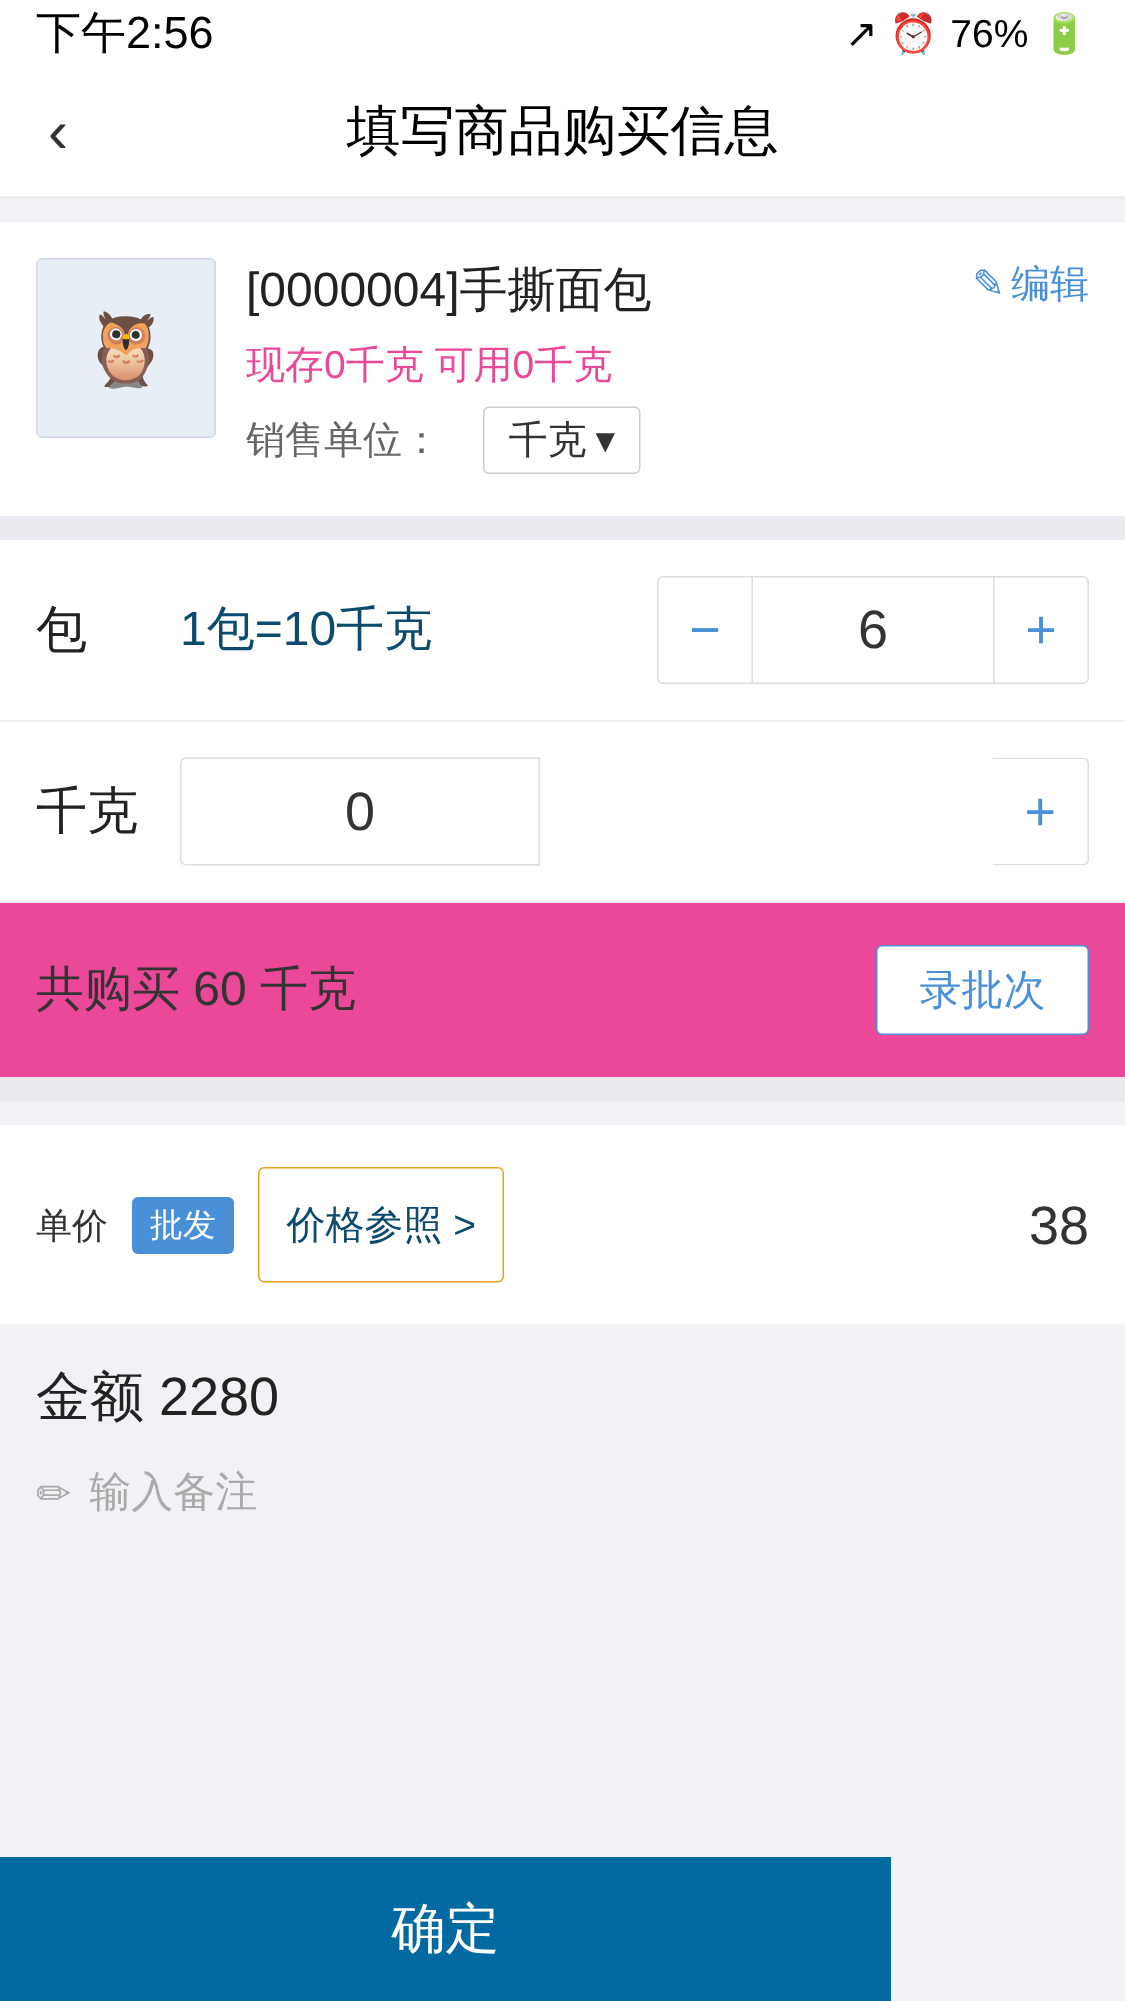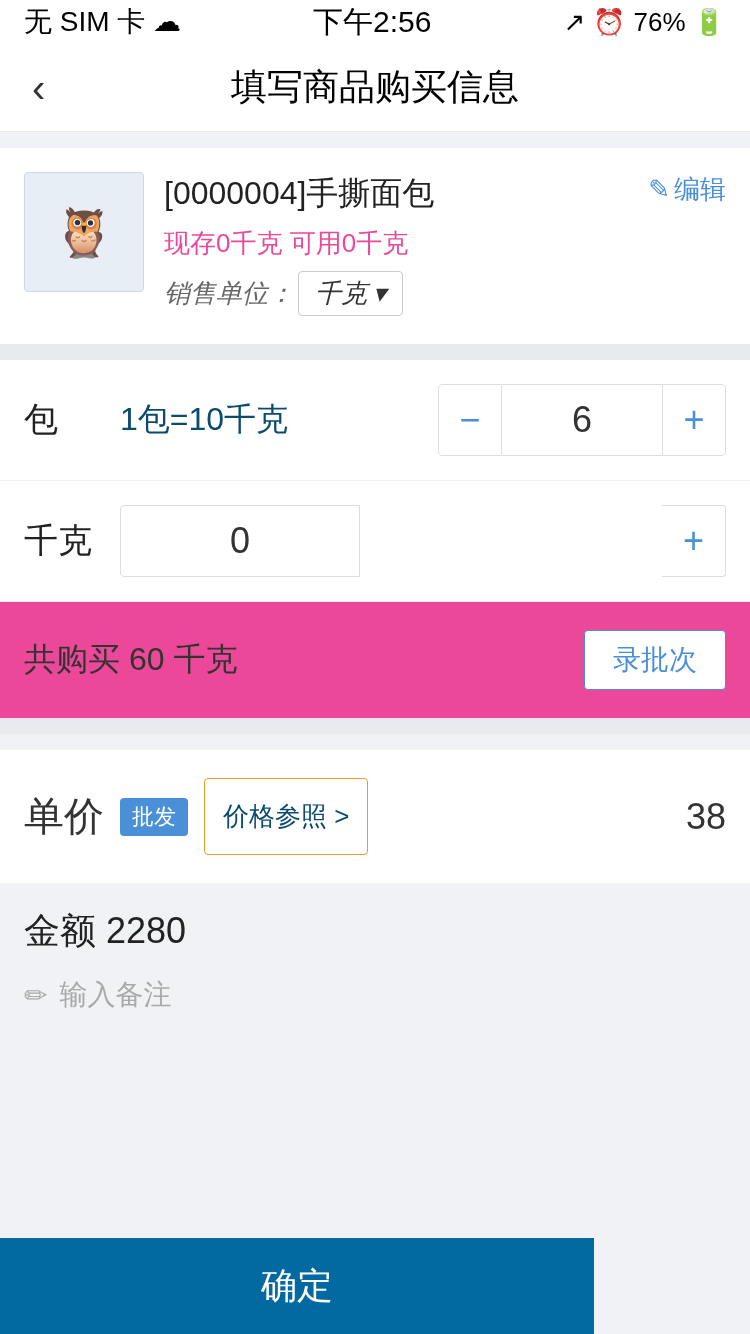--- a/index.html
+++ b/index.html
@@ -101,24 +101,23 @@
       white-space: nowrap;
     }
     .product-stock {
       font-size: 26px;
       color: #ec4899;
       margin-bottom: 10px;
     }
     .product-unit-row {
       display: flex;
       align-items: center;
-      gap: 4px;
+      gap: 28px;
       font-size: 26px;
       color: #666;
-      font-style: italic;
     }
     .unit-dropdown {
       border: 1px solid #ccc;
       border-radius: 4px;
       padding: 4px 16px;
       font-size: 26px;
       color: #333;
       background: #fff;
       display: flex;
       align-items: center;
@@ -237,21 +236,21 @@
       background: #fff;
       margin-top: 16px;
     }
     .price-row {
       display: flex;
       align-items: center;
       padding: 28px 24px;
       gap: 16px;
     }
     .price-label {
-      font-size: 40px;
+      font-size: 24px;
       color: #333;
     }
     .price-tag {
       background: #4a90d9;
       color: #fff;
       font-size: 22px;
       padding: 4px 12px;
       border-radius: 4px;
     }
     .price-ref-btn {
@@ -323,23 +322,20 @@
     .content-wrapper {
       padding-bottom: 96px;
     }
   </style>
 </head>
 <body>
 
 <div class="content-wrapper">
 
   <div class="status-bar">
-    <div class="status-left">
-      <span>无 SIM 卡 ☁</span>
-    </div>
     <div class="status-center">下午2:56</div>
     <div class="status-right">
       <span>↗</span>
       <span>⏰</span>
       <span>76%</span>
       <span>🔋</span>
     </div>
   </div>
 
   <div class="nav-bar">

